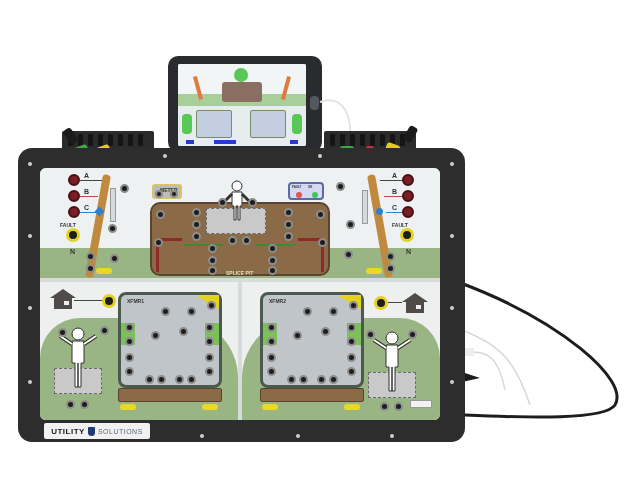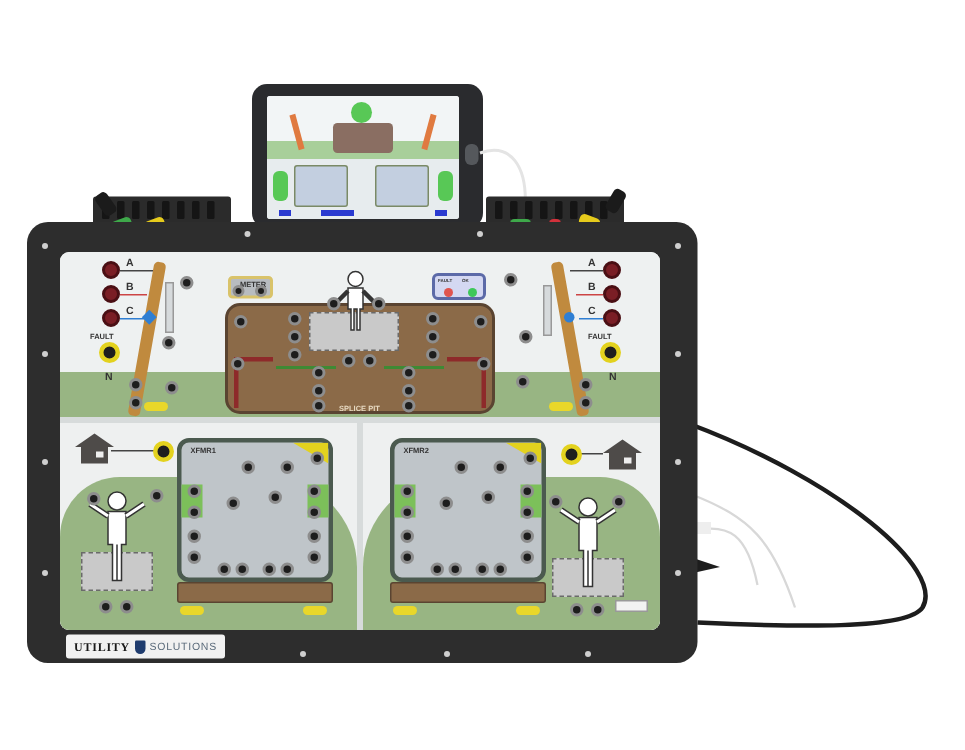--- a/index.html
+++ b/index.html
@@ -36,21 +36,21 @@
   .xfmr { position: absolute; background: #bfc5c9; border: 3px solid #4b5a4f; border-radius: 8px; }
   .green-pad { position: absolute; background: #7cc05a; }
   .person { position: absolute; }
   .gravel { position: absolute; background: #c9c9c9; border: 1px dashed #6a6a6a; }
   .mini-text { position: absolute; font-size: 5px; color: #333; font-weight: bold; white-space: nowrap; }
   .phase-letter { position: absolute; font-size: 7px; color: #333; font-weight: bold; }
 
   .divider { position: absolute; background: #d7dbdb; }
 
   .logo-plate { left: 44px; top: 423px; width: 106px; height: 16px; background: #f1f1f1; border-radius: 2px; display: flex; align-items: center; justify-content: center; gap: 3px; }
-  .logo-utility { font-size: 8px; font-weight: bold; color: #1a1a1a; letter-spacing: 0.5px; font-family: Liberation Serif, serif; }
+  .logo-utility { font-size: 8px; font-weight: bold; color: #1a1a1a; letter-spacing: 0.5px; }
   .logo-solutions { font-size: 7px; color: #5b6b7b; letter-spacing: 0.5px; }
   .shield { width: 7px; height: 9px; background: #1f3c6e; border-radius: 1px 1px 4px 4px; }
 
   .status-box { left: 290px; top: 182px; width: 36px; height: 18px; background: #d4d8f2; border: 2px solid #5c6aa8; border-radius: 4px; }
   .led { position: absolute; width: 6px; height: 6px; border-radius: 50%; top: 8px; }
   .meter-box { left: 152px; top: 184px; width: 30px; height: 15px; background: #b8bcc0; border: 2px solid #d9c36a; border-radius: 3px; }
 </style>
 </head>
 <body>
 

